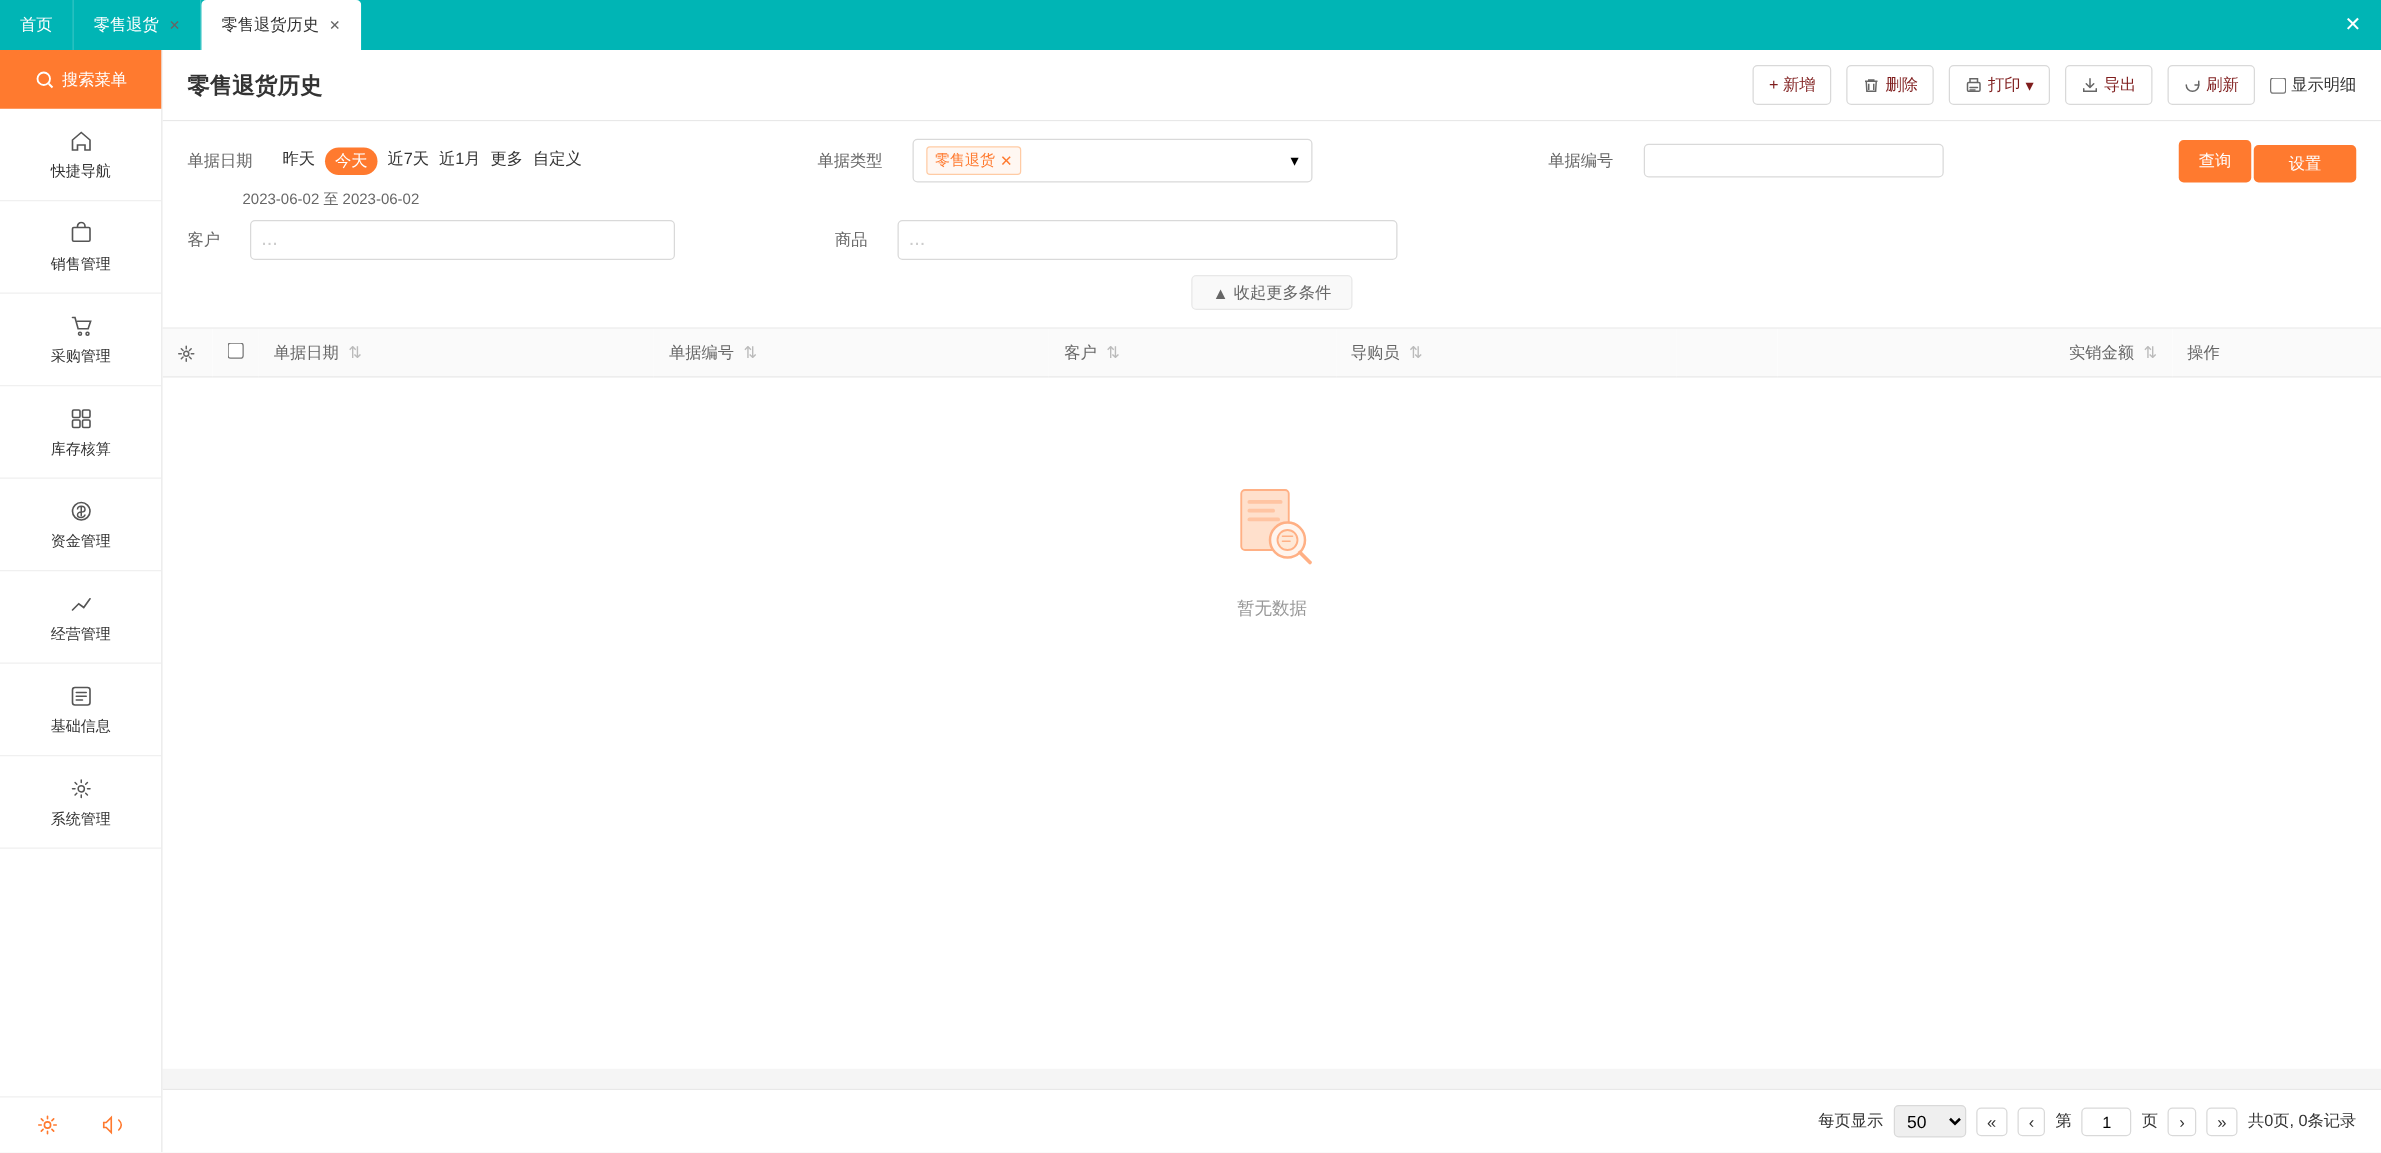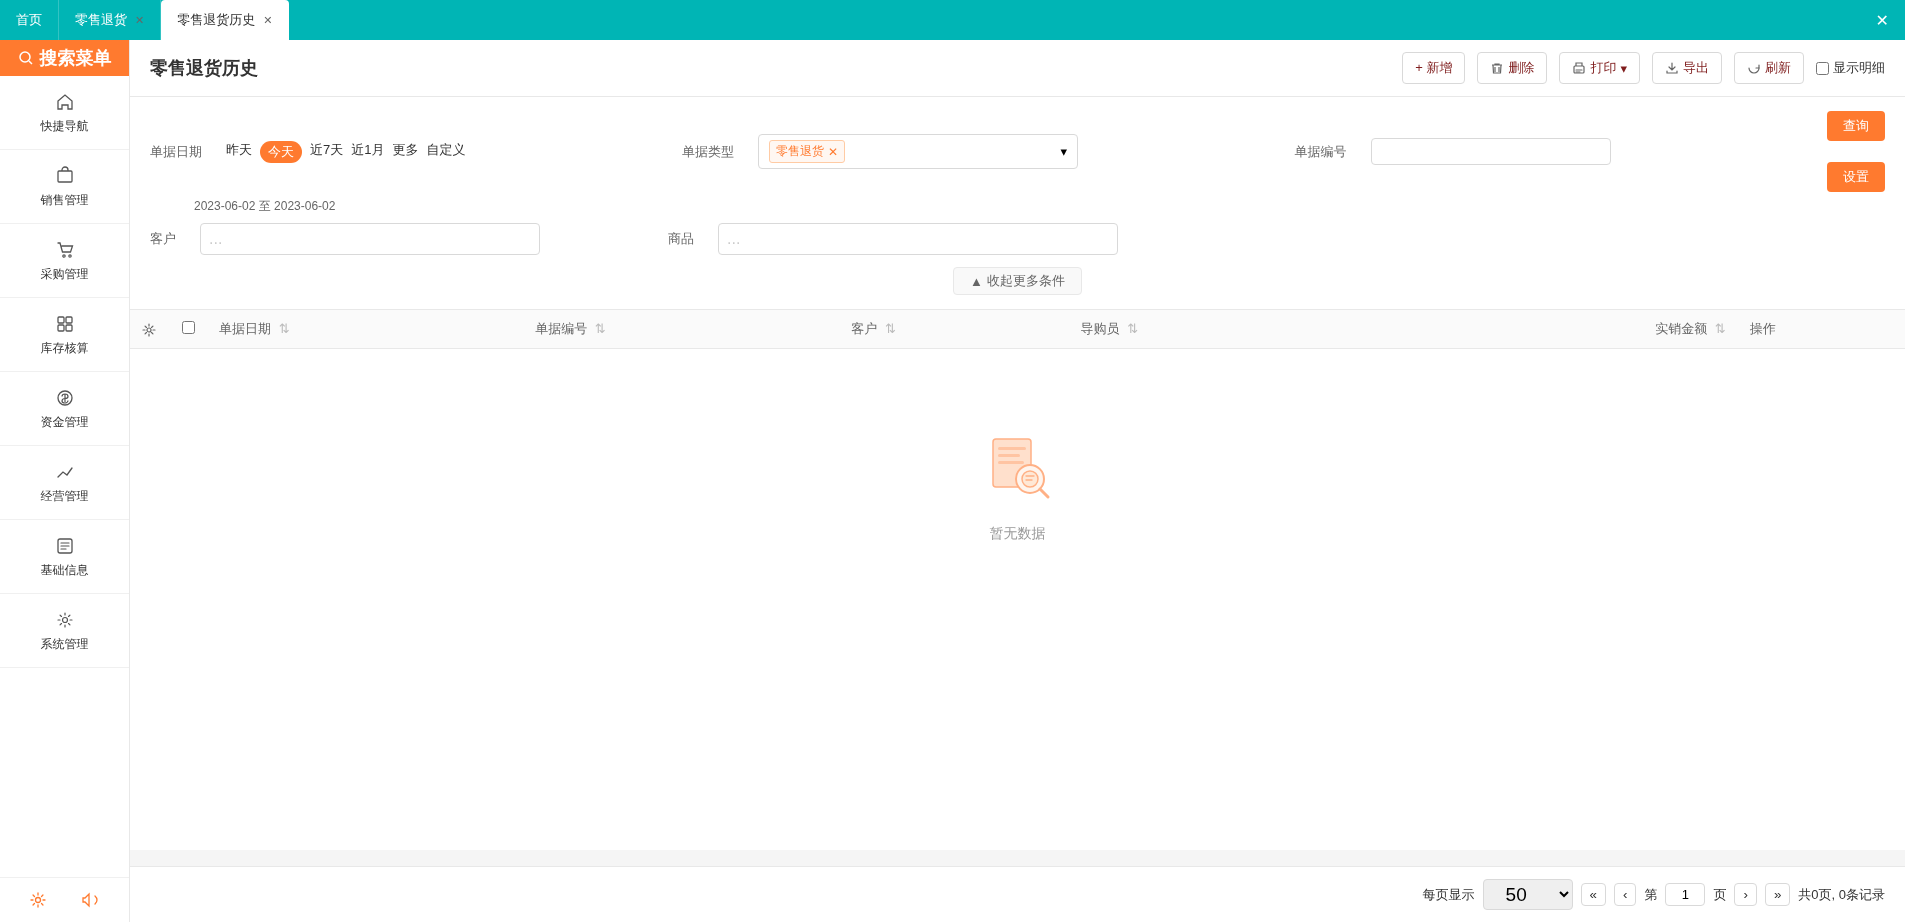--- a/index.html
+++ b/index.html
@@ -23,22 +23,22 @@
 
     
     .main-layout { display: flex; flex: 1; overflow: hidden; }
 
     
     .sidebar {
       width: 130px; background: #fff; border-right: 1px solid #e8e8e8;
       display: flex; flex-direction: column; flex-shrink: 0;
     }
     .sidebar-search {
-      background: #ff7a2f; height: 36px; display: flex; align-items: center;
-      justify-content: center; gap: 6px; color: #fff; font-size: 18px; cursor: pointer; font-weight: bold;
+      background: #ff7a2f; height: 47px; display: flex; align-items: center;
+      justify-content: center; gap: 6px; color: #fff; font-size: 13px; cursor: pointer;
     }
     .sidebar-item {
       display: flex; flex-direction: column; align-items: center; justify-content: center;
       padding: 14px 0; cursor: pointer; font-size: 12px; color: #333; gap: 4px;
       border-bottom: 1px solid #f0f0f0;
     }
     .sidebar-item .icon-circle {
       width: 24px; height: 24px; display: flex; align-items: center; justify-content: center;
     }
     .sidebar-bottom {
@@ -123,36 +123,36 @@
     }
     .empty-text { color: #999; font-size: 14px; }
 
     
     .pagination {
       display: flex; align-items: center; justify-content: flex-end;
       padding: 12px 20px; background: #fff; border-top: 1px solid #e8e8e8;
       gap: 8px; font-size: 13px; color: #333; flex-shrink: 0; margin-top: 16px;
     }
     .page-size-select {
-      border: 1px solid #d9d9d9; border-radius: 4px; padding: 3px 18px;
-      font-size: 19px; cursor: pointer;
+      border: 1px solid #d9d9d9; border-radius: 4px; padding: 3px 6px;
+      font-size: 14px; cursor: pointer;
     }
     .page-nav-btn {
       border: 1px solid #d9d9d9; background: #fff; border-radius: 4px;
       padding: 3px 8px; cursor: pointer; color: #333;
     }
     .page-nav-btn:disabled { color: #ccc; cursor: not-allowed; }
     .page-input {
       border: 1px solid #d9d9d9; border-radius: 4px; padding: 3px 6px;
       font-size: 13px; width: 40px; text-align: center;
     }
 
     
     .btn-primary { background: #ff7a2f; color: #fff; border: none; border-radius: 4px; padding: 6px 16px; font-size: 13px; cursor: pointer; }
-    .btn-setting { background: #ff7a2f; color: #fff; border: none; border-radius: 4px; padding: 6px 13px; font-size: 13px; cursor: pointer; margin-top: 4px; display: block; }
+    .btn-setting { background: #ff7a2f; color: #fff; border: none; border-radius: 4px; padding: 6px 28px; font-size: 13px; cursor: pointer; margin-top: 4px; display: block; }
 
     
     svg { vertical-align: middle; }
   </style>
 </head>
 <body>
 
 <div class="tab-bar">
   <div class="tab home">
     <span>首页</span>
@@ -345,21 +345,21 @@
             </div>
           </div>
           <span>▾</span>
         </div>
         <div style="flex:1"></div>
 
         <span class="filter-label">单据编号</span>
         <input class="filter-input" style="min-width: 240px;">
         <div style="flex:1"></div>
 
-        <div style="display:flex;flex-direction:column;align-items:stretch;gap:17px;">
+        <div style="display:flex;flex-direction:row;align-items:stretch;gap:2px;">
           <button class="btn-primary">查询</button>
           <button class="btn-setting">设置</button>
         </div>
       </div>
 
       <div style="margin-left:44px; margin-top:-8px; margin-bottom:8px;">
         <span class="date-range">2023-06-02 至 2023-06-02</span>
       </div>
 
       <div class="filter-row">

